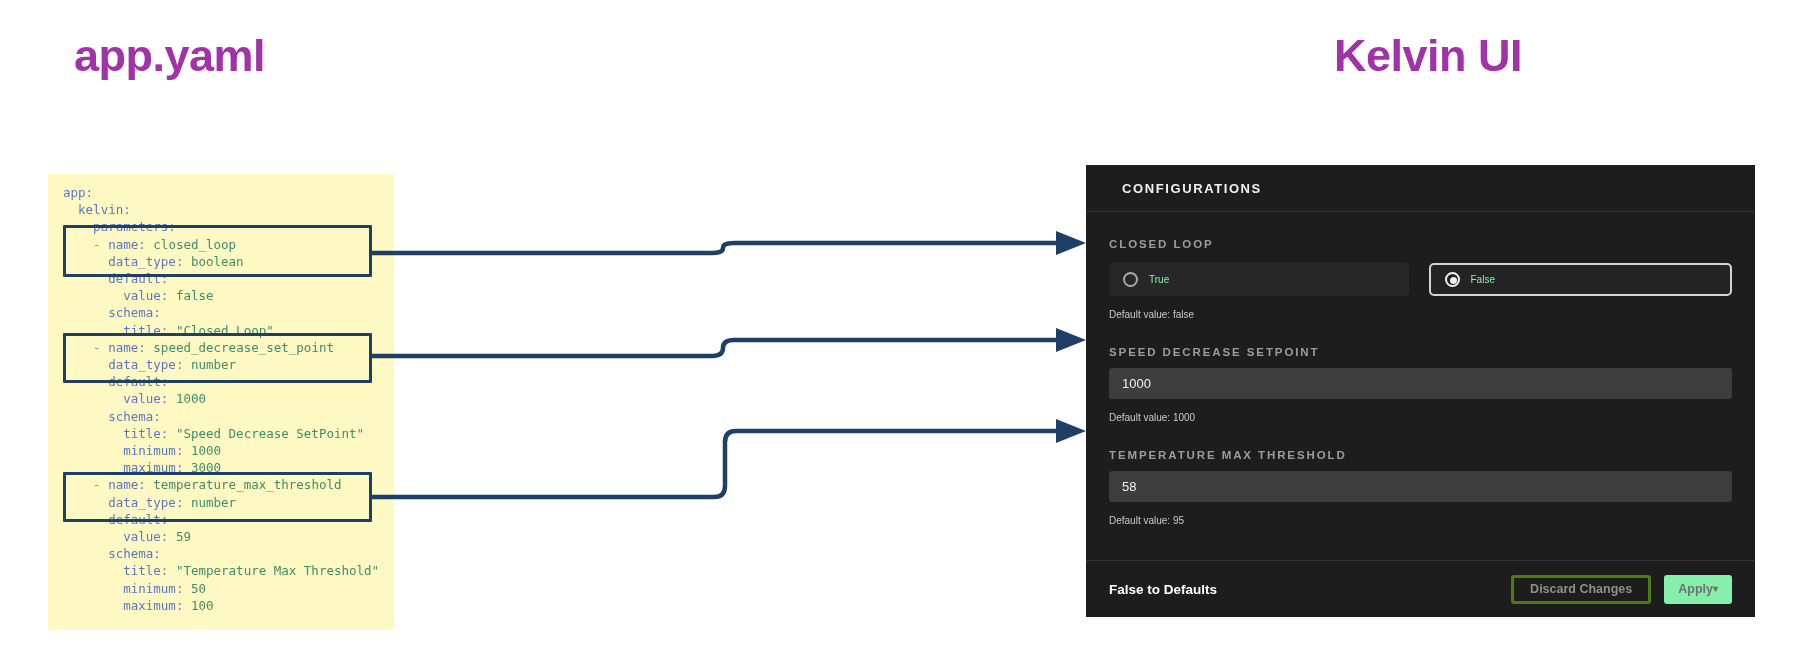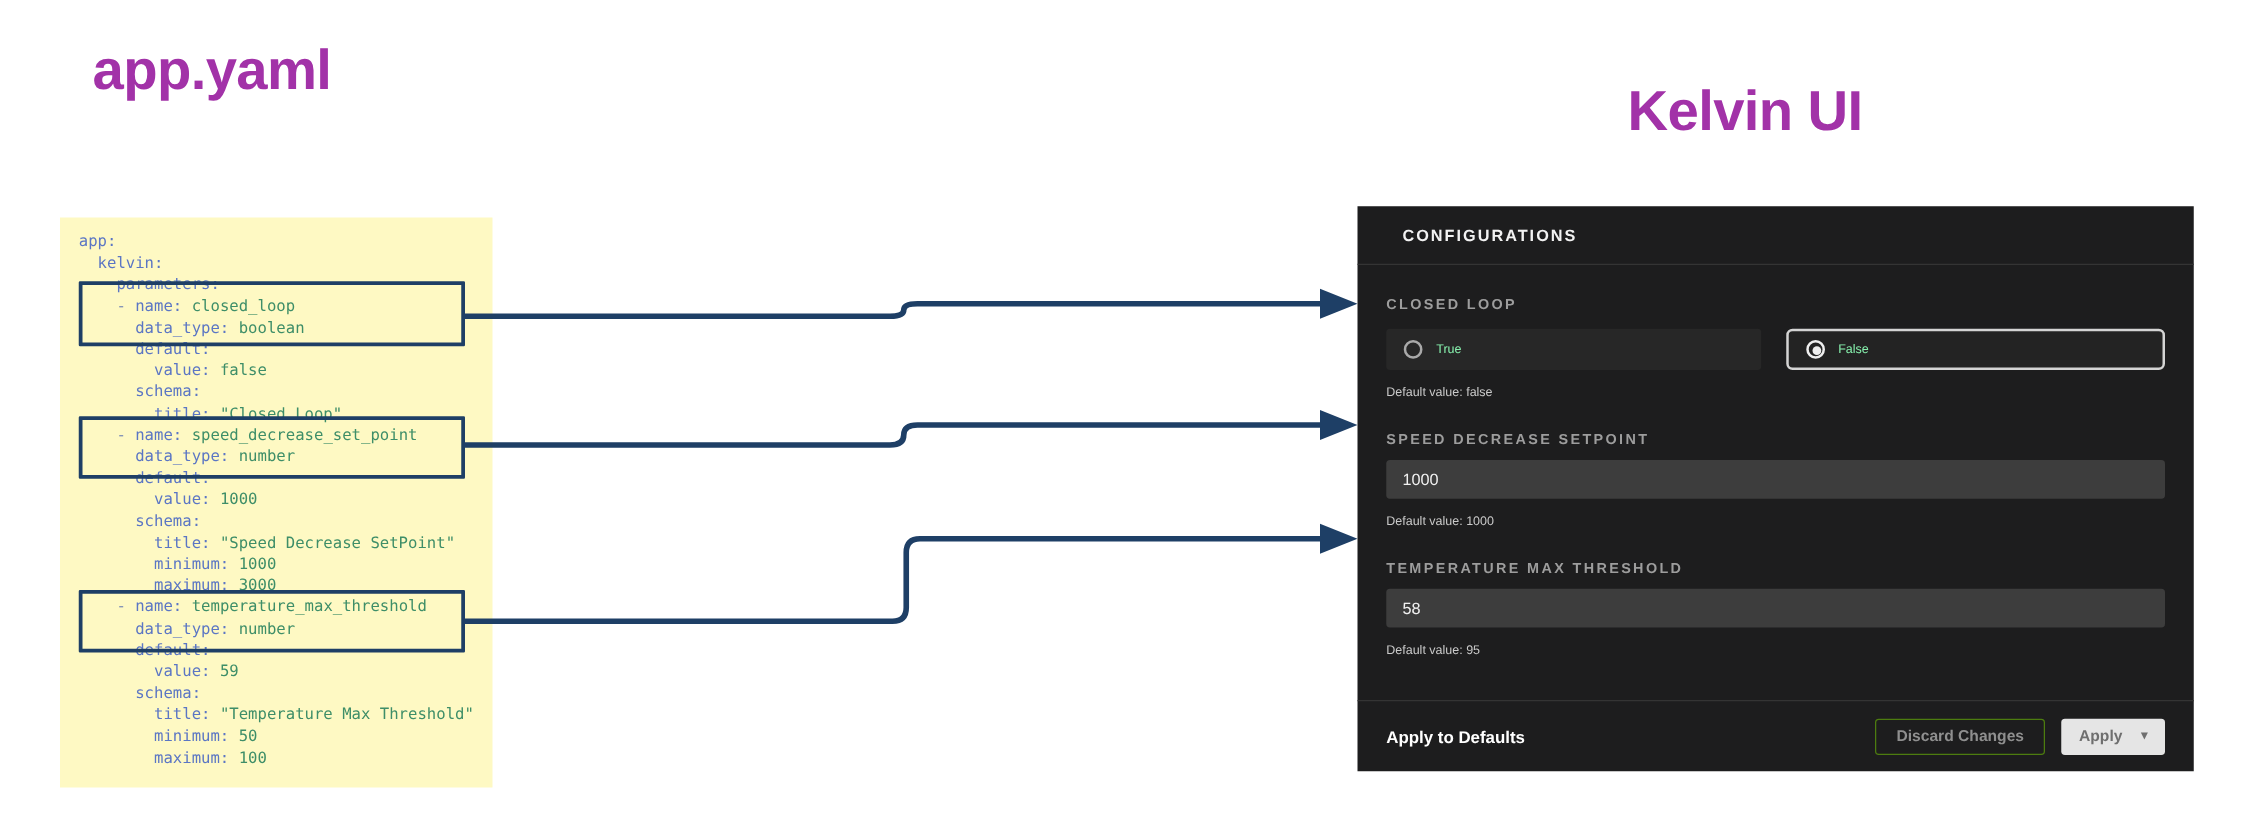--- a/index.html
+++ b/index.html
@@ -7,21 +7,21 @@
     --panel-bg:#1d1d1e; --cell-bg:#272727; --input-bg:#3d3d3d; --divider:#343434;
   }
   *{margin:0;padding:0;box-sizing:border-box;}
   html,body{width:1798px;height:670px;background:#ffffff;overflow:hidden;
     font-family:"Liberation Sans", sans-serif;}
   .stage{position:relative;width:1798px;height:670px;}
 
   .big-title{position:absolute;top:30px;font-size:45px;font-weight:800;color:var(--purple);
     letter-spacing:-0.5px;}
   #title-left{left:74px;}
-  #title-right{left:1302px;margin-top:33px;}
+  #title-right{left:1334px;}
 
   
   .yaml-block{position:absolute;left:48px;top:174px;width:346px;height:456px;
     background:#fef9c3;padding:10px 0 0 15px;
     font-family:"DejaVu Sans Mono","Liberation Mono",monospace;
     font-size:12.5px;line-height:17.2px;white-space:pre;}
   .yline .yk{color:var(--key);}
   .yline .yv{color:var(--val);}
   .yline .yd{color:var(--dash);}
 
@@ -58,22 +58,22 @@
   .text-input{margin-top:10px;width:100%;height:31px;background:var(--input-bg);
     border:none;border-radius:3px;padding:0 13px;font-size:13px;color:#f0f0f0;
     font-family:"Liberation Sans",sans-serif;display:block;}
   .panel-footer{position:absolute;left:0;bottom:0;width:100%;height:57px;
     border-top:1px solid var(--divider);display:flex;align-items:center;
     justify-content:space-between;padding:0 23px;}
   .reset-label{font-size:13.5px;font-weight:700;color:#ffffff;cursor:pointer;}
   .footer-buttons{display:flex;gap:13px;}
   .btn{height:29px;display:flex;align-items:center;border-radius:3px;
     font-size:12.5px;font-weight:600;cursor:pointer;}
-  .btn-discard{padding:0 16px;border:1px solid #4d7c0f;color:#8f8f8f;background:transparent;}
-  .btn-apply{padding:0 14px;background:#e5e5e5;color:#6f6f6f;gap:15px;font-weight:700;}
+  .btn-discard{padding:0 16px;border:3px solid #4d7c0f;color:#8f8f8f;background:transparent;}
+  .btn-apply{padding:0 14px;background:#86efac;color:#6f6f6f;font-weight:700;}
   .btn-apply .caret{font-size:10px;line-height:1;color:#6f6f6f;}
 </style>
 </head>
 <body>
 
 <div class="stage">
 
   <div class="big-title" id="title-left">app.yaml</div>
   <div class="big-title" id="title-right">Kelvin UI</div>
 
@@ -120,21 +120,21 @@
       <div class="field-label">SPEED DECREASE SETPOINT</div>
       <input class="text-input" type="text" value="1000" style="">
       <div class="default-note">Default value: 1000</div>
 
       <div class="field-label">TEMPERATURE MAX THRESHOLD</div>
       <input class="text-input" type="text" value="58" style="">
       <div class="default-note">Default value: 95</div>
     </div>
 
     <div class="panel-footer">
-      <div class="reset-label">Apply to Defaults</div>
+      <div class="reset-label">False to Defaults</div>
       <div class="footer-buttons">
         <div class="btn btn-discard">Discard Changes</div>
         <div class="btn btn-apply">
           <span>Apply</span>
           <span class="caret">▾</span>
         </div>
       </div>
     </div>
   </div>
 

